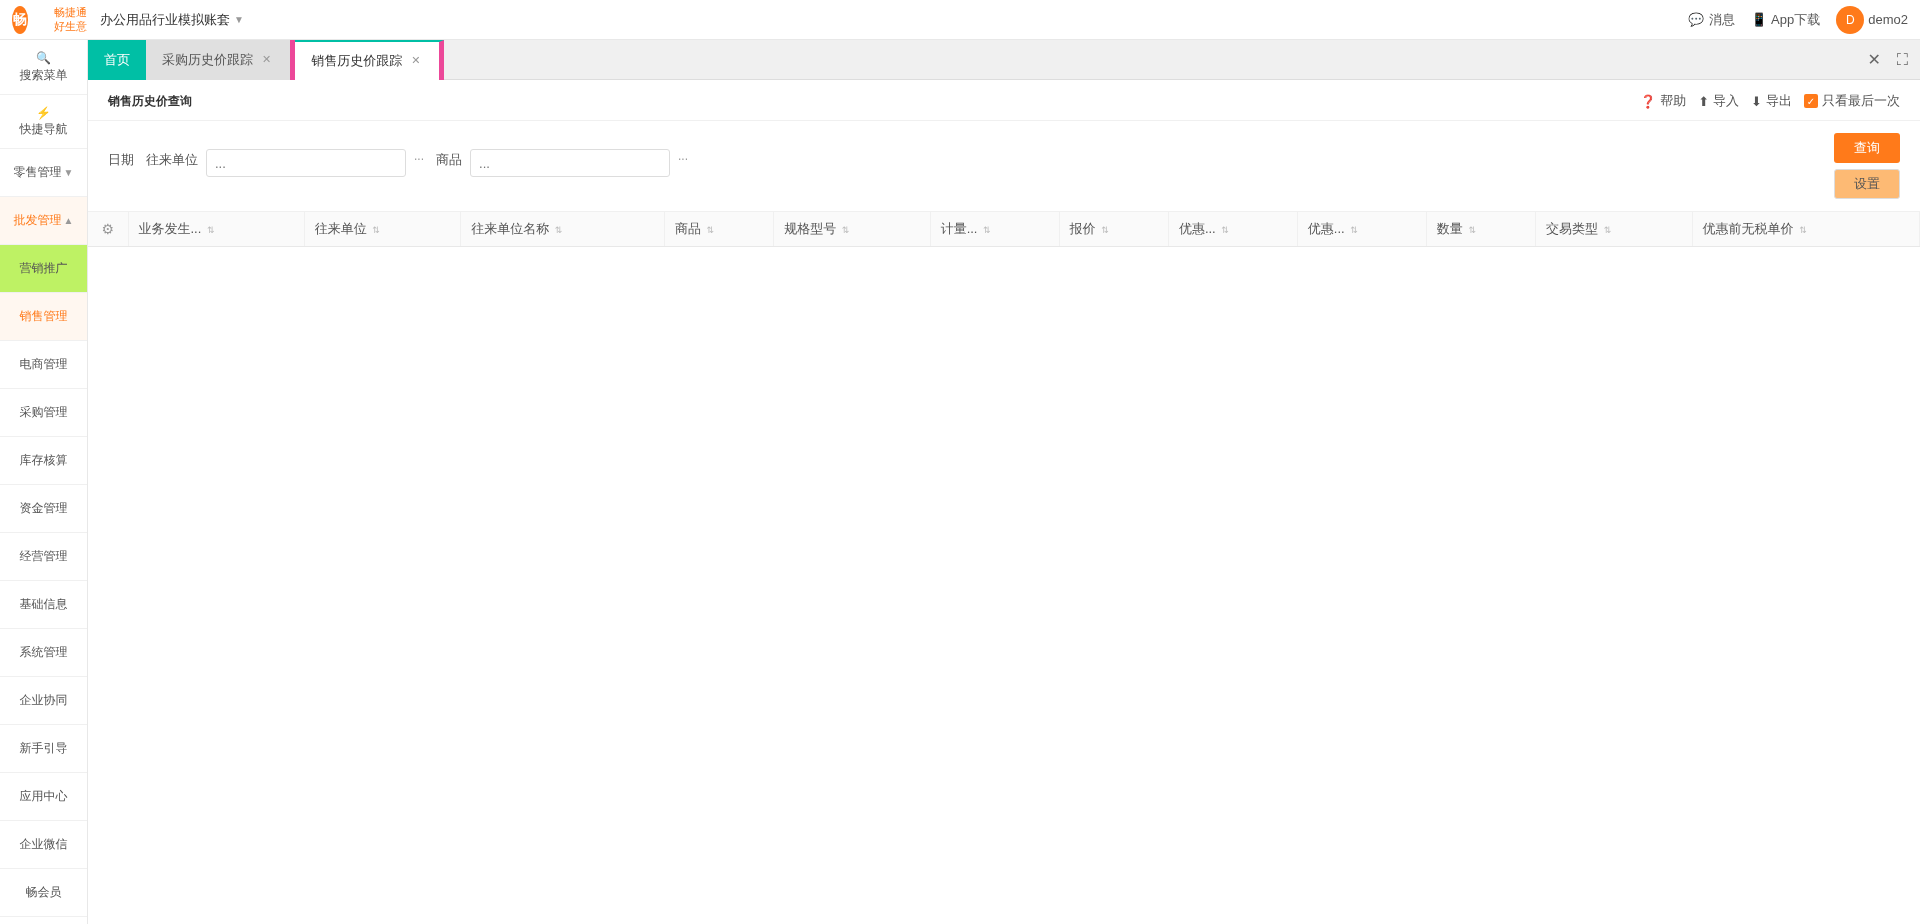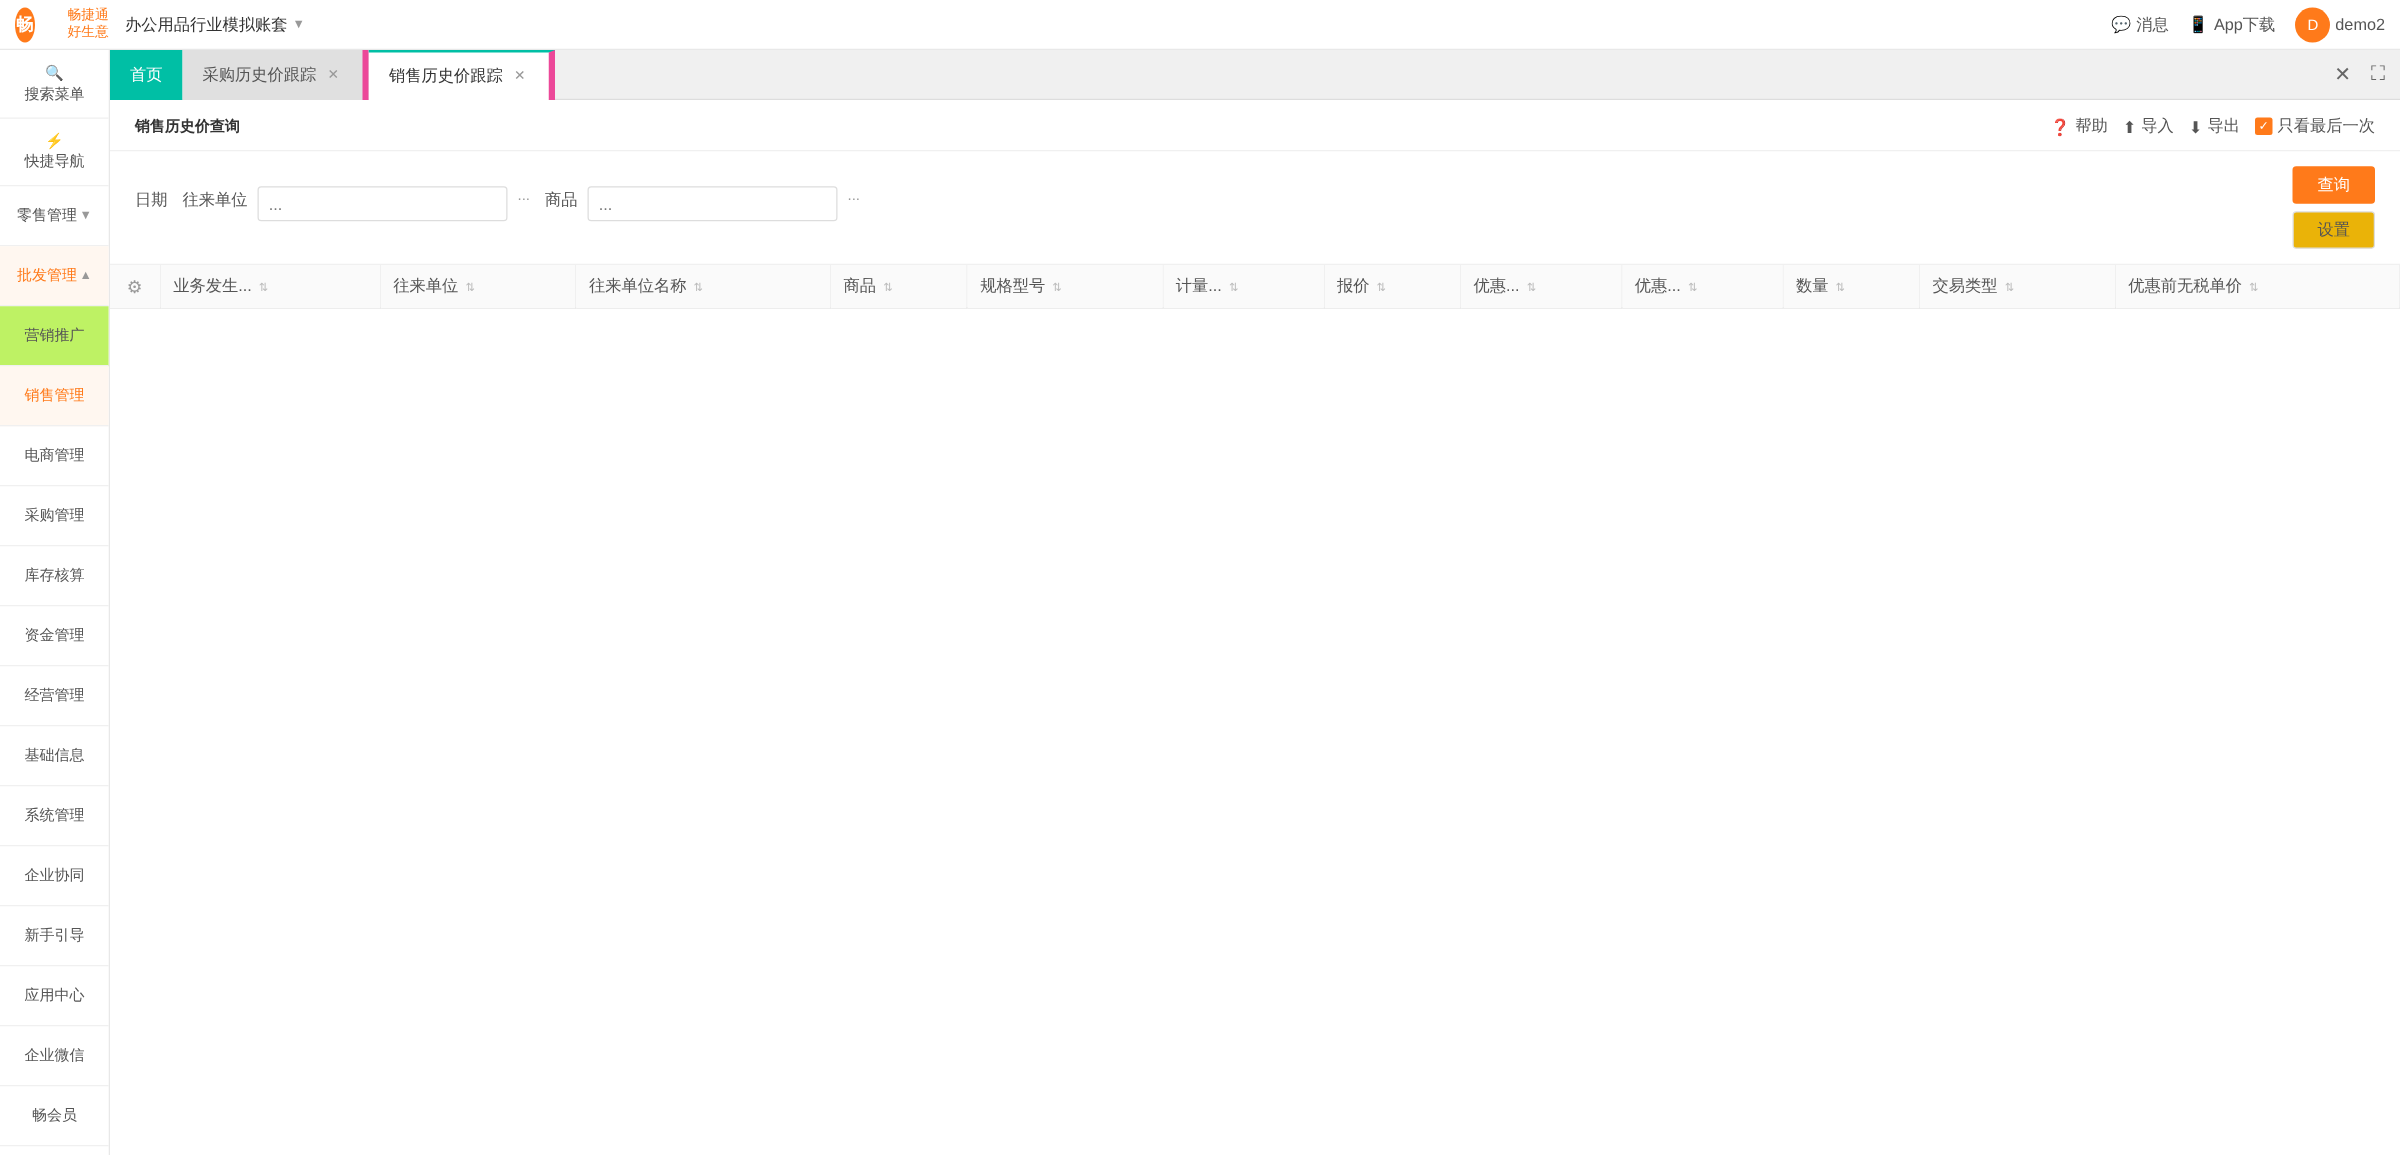--- a/index.html
+++ b/index.html
@@ -304,21 +304,21 @@
     .query-btn {
       background: #ff7a1a;
       color: white;
       border: none;
       border-radius: 3px;
       padding: 6px 20px;
       cursor: pointer;
       font-size: 13px;
     }
     .settings-btn {
-      background: #eab308;
+      background: #fdba74;
       color: #555;
       border: 1px solid #ddd;
       border-radius: 3px;
       padding: 5px 16px;
       cursor: pointer;
       font-size: 13px;
     }
     .filter-actions {
       display: flex;
       flex-direction: column;

